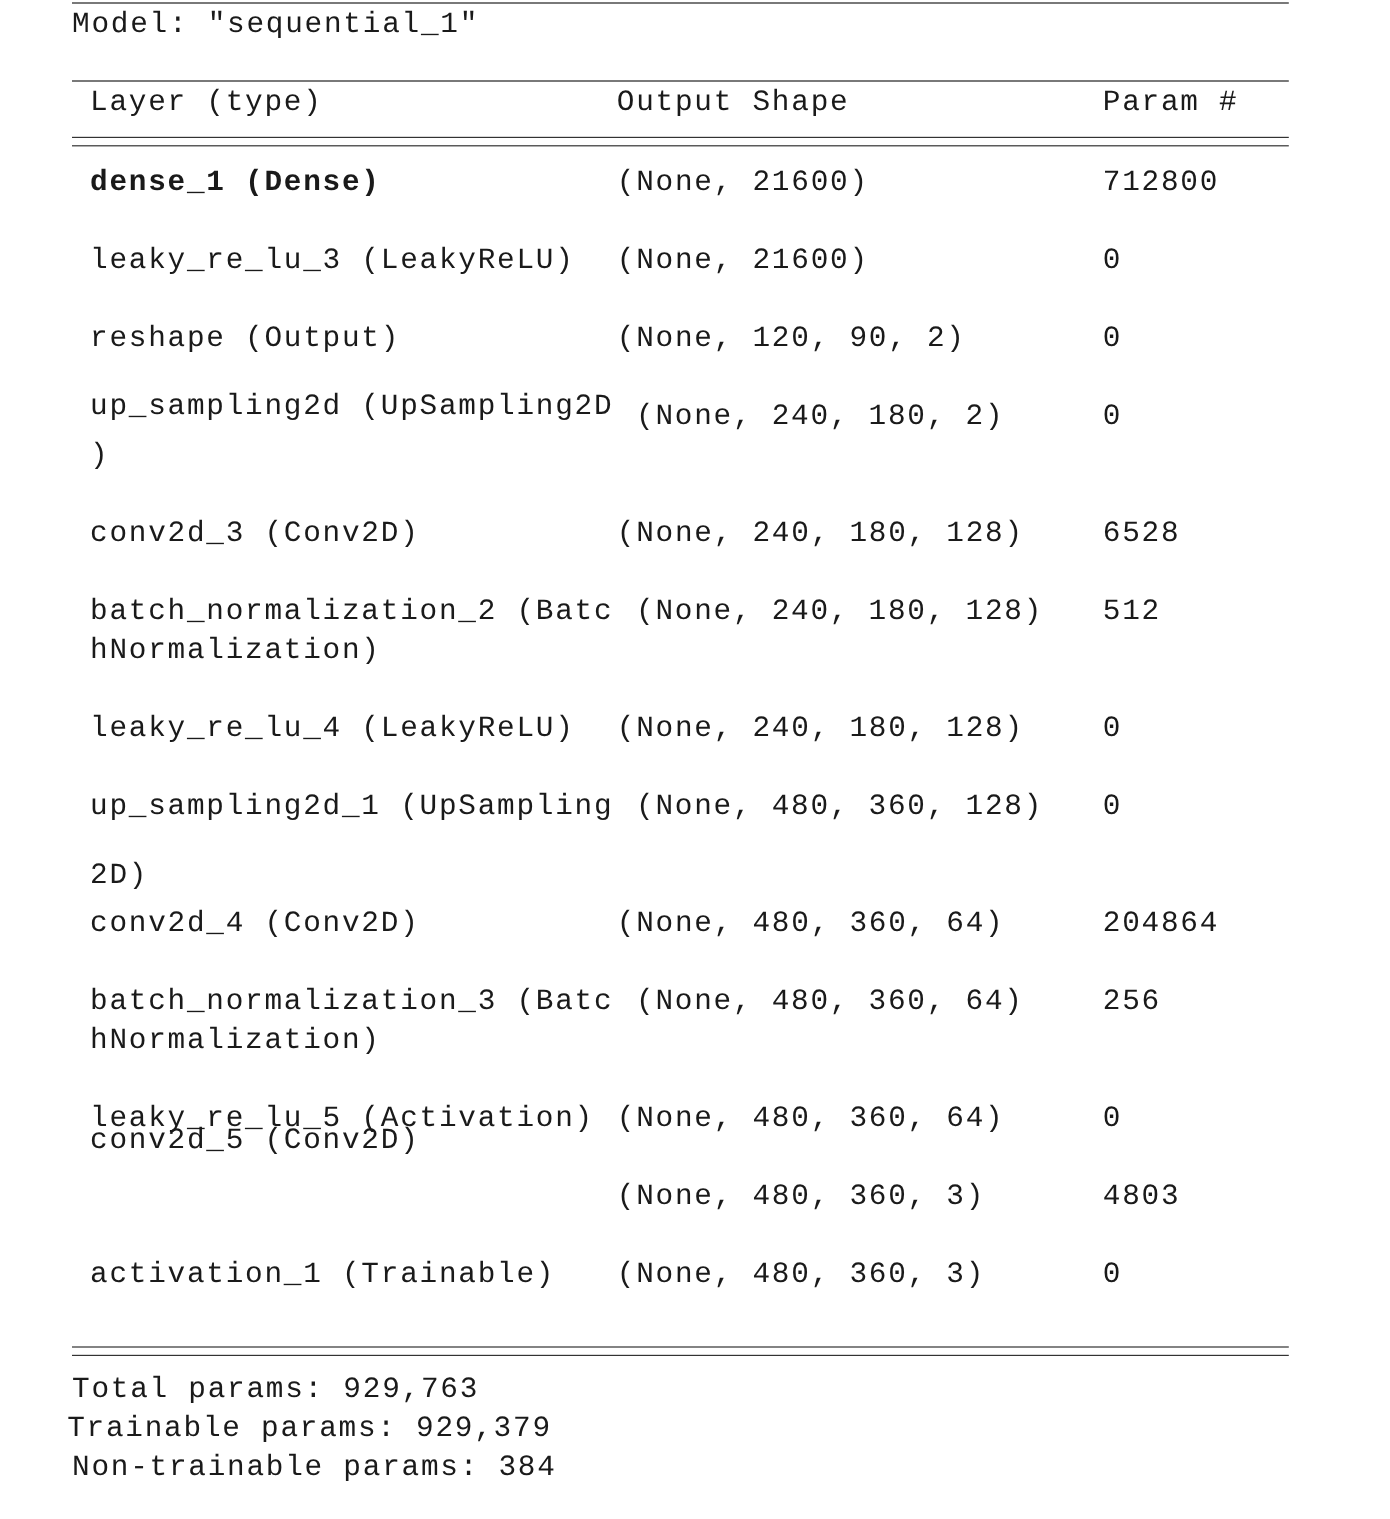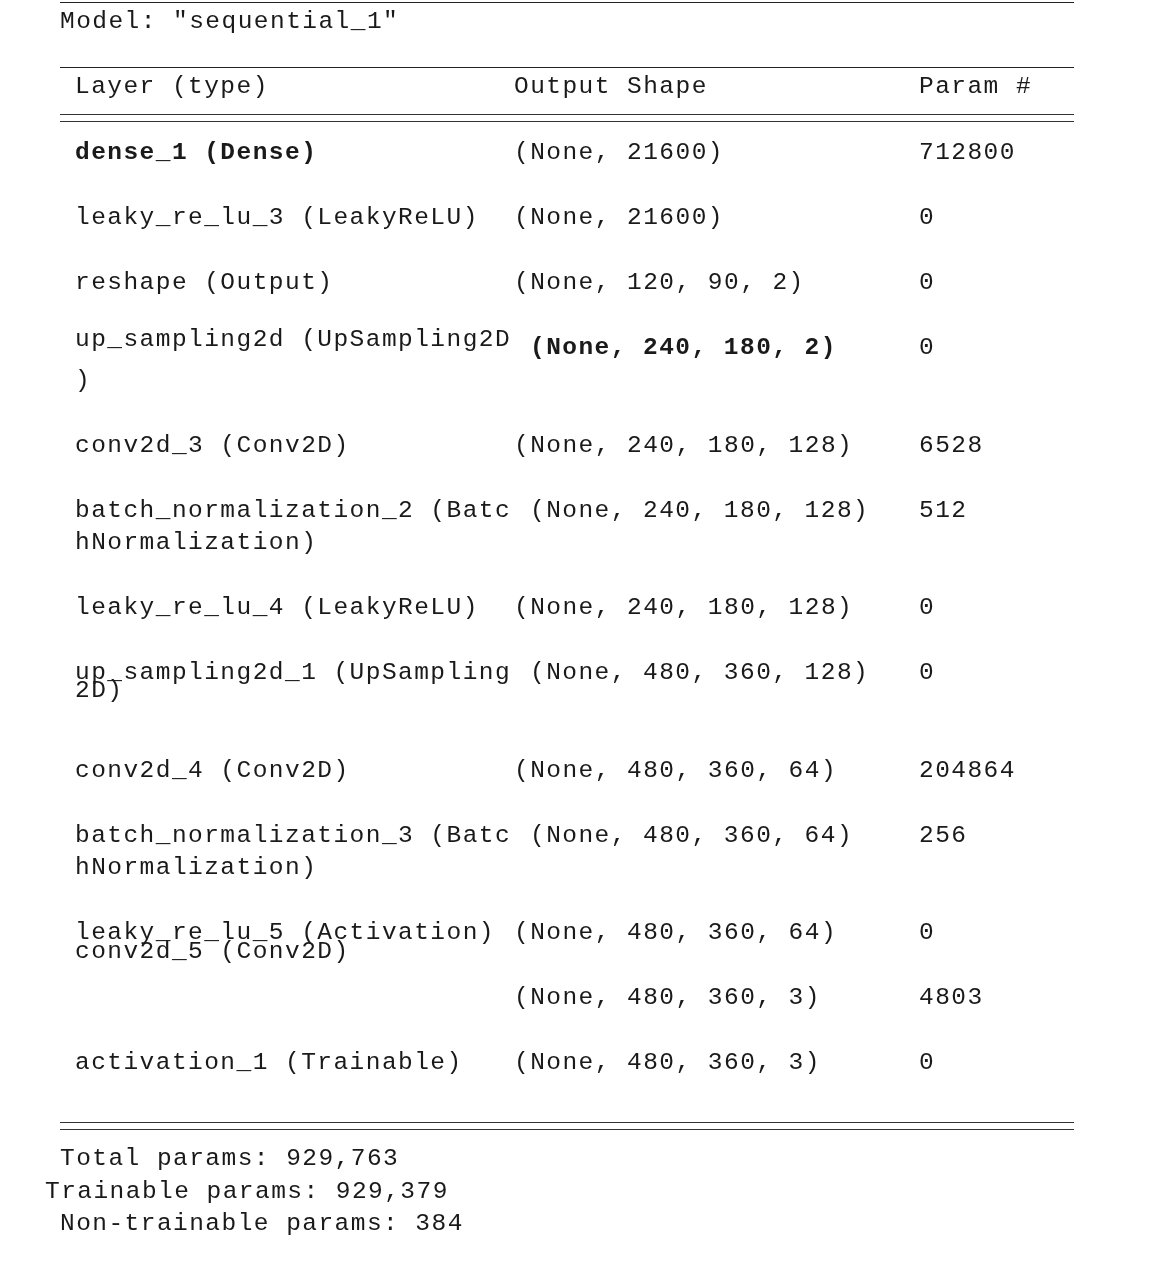--- a/index.html
+++ b/index.html
@@ -47,42 +47,42 @@
         <div class="cell c3" style="top: 202px;">0</div>
       </div>
       <div>
         <div class="cell c1" style="top: 267px;">reshape (Output)</div>
         <div class="cell c2" style="top: 267px;">(None, 120, 90, 2)</div>
         <div class="cell c3" style="top: 267px;">0</div>
       </div>
       <div>
         <div class="cell c1" style="top: 324px;">up_sampling2d (UpSampling2D</div>
         <div class="cell c1" style="top: 364.5px;">)</div>
-        <div class="cell c2w" style="top: 332px; font-weight: bold;">(None, 240, 180, 2)</div>
+        <div class="cell c2w" style="top: 332px;">(None, 240, 180, 2)</div>
         <div class="cell c3" style="top: 332px;">0</div>
       </div>
       <div>
         <div class="cell c1" style="top: 429.5px;">conv2d_3 (Conv2D)</div>
         <div class="cell c2" style="top: 429.5px;">(None, 240, 180, 128)</div>
         <div class="cell c3" style="top: 429.5px;">6528</div>
       </div>
       <div>
         <div class="cell c1" style="top: 494.5px;">batch_normalization_2 (Batc</div>
         <div class="cell c1" style="top: 527px;">hNormalization)</div>
         <div class="cell c2w" style="top: 494.5px;">(None, 240, 180, 128)</div>
         <div class="cell c3" style="top: 494.5px;">512</div>
       </div>
       <div>
         <div class="cell c1" style="top: 592px;">leaky_re_lu_4 (LeakyReLU)</div>
         <div class="cell c2" style="top: 592px;">(None, 240, 180, 128)</div>
         <div class="cell c3" style="top: 592px;">0</div>
       </div>
       <div>
         <div class="cell c1" style="top: 657px;">up_sampling2d_1 (UpSampling</div>
-        <div class="cell c1" style="top: 675px;">2D)</div>
+        <div class="cell c1" style="top: 715px;">2D)</div>
         <div class="cell c2w" style="top: 657px;">(None, 480, 360, 128)</div>
         <div class="cell c3" style="top: 657px;">0</div>
       </div>
       <div>
         <div class="cell c1" style="top: 754.5px;">conv2d_4 (Conv2D)</div>
         <div class="cell c2" style="top: 754.5px;">(None, 480, 360, 64)</div>
         <div class="cell c3" style="top: 754.5px;">204864</div>
       </div>
       <div>
         <div class="cell c1" style="top: 819.5px;">batch_normalization_3 (Batc</div>
@@ -102,15 +102,15 @@
       </div>
       <div>
         <div class="cell c1" style="top: 1047px;">activation_1 (Trainable)</div>
         <div class="cell c2" style="top: 1047px;">(None, 480, 360, 3)</div>
         <div class="cell c3" style="top: 1047px;">0</div>
       </div>
     </div>
 
   <div class="rule-eq" style="top:1122px"></div>
   <div class="cell" style="left:60px; top:1143px">Total params: 929,763</div>
-  <div class="cell" style="left:45px; top:1176px">Trainable params: 929,379</div>
+  <div class="cell" style="left:56px; top:1176px">Trainable params: 929,379</div>
   <div class="cell" style="left:60px; top:1208px">Non-trainable params: 384</div>
 </div>
 
 </body></html>

